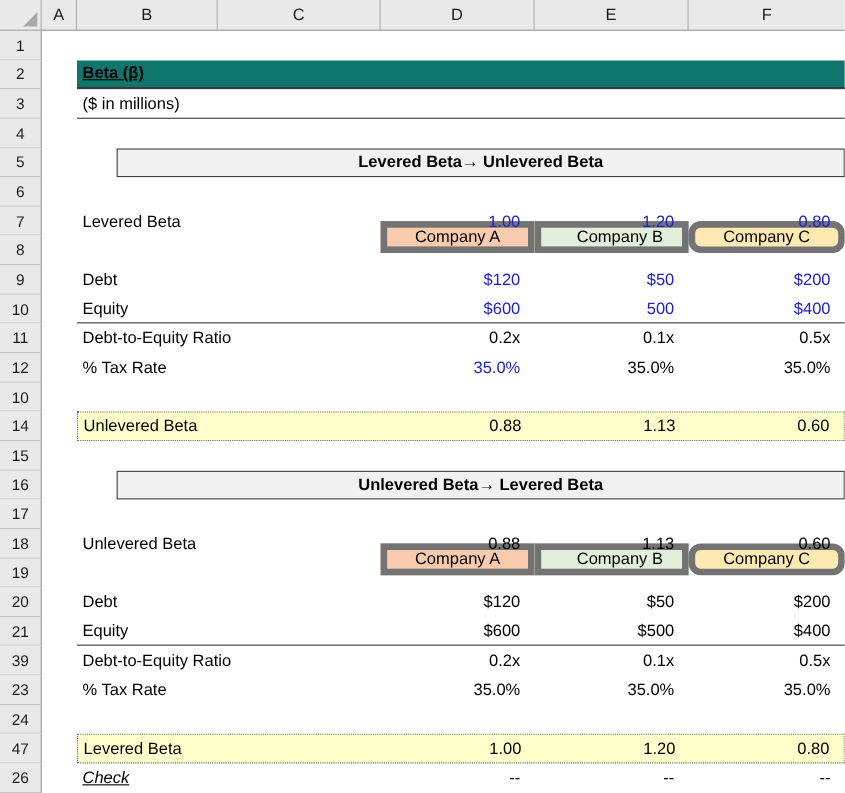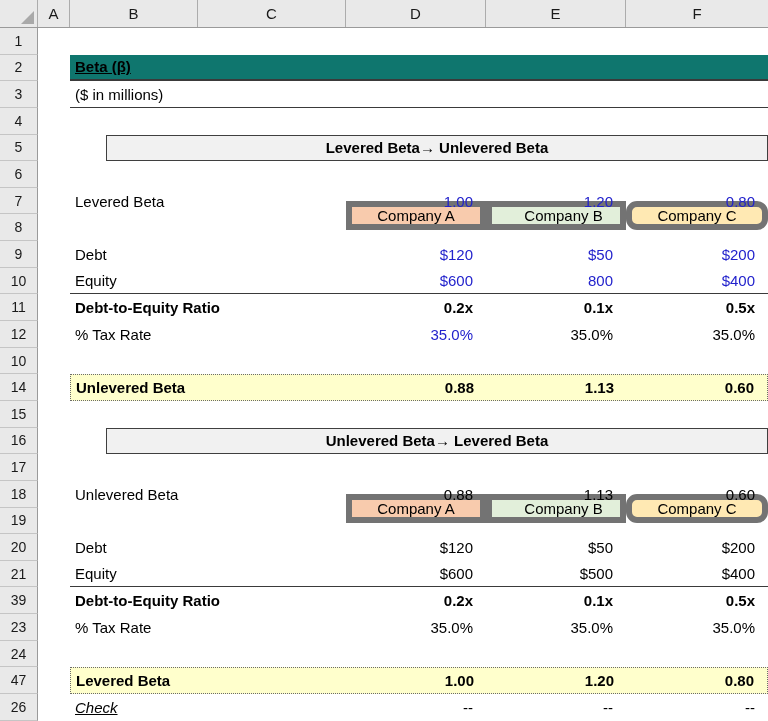--- a/index.html
+++ b/index.html
@@ -22,21 +22,21 @@
   .row { display: flex; height: 26.65px; }
   .rowhdr { flex: 0 0 38px; background: #E9E9E9; border-right: 1px solid #9A9A9A;
     border-bottom: 1px solid #C5C5C5; display: flex; align-items: center; justify-content: center;
     font-size: 14px; color: #1a1a1a; }
   .cells { flex: 1; display: grid; grid-template-columns: 32px 276px 140px 140px 1fr; }
   .rowgrid { grid-column: 2 / 6; display: grid; grid-template-columns: 276px 140px 140px 1fr; }
   .c { display: flex; align-items: center; overflow: visible; white-space: nowrap; }
   .lbl { padding-left: 5px; justify-content: flex-start; }
   .val { justify-content: flex-end; padding-right: 13px; }
   .blue { color: #2222CC; }
-  .b { font-weight: bold; }
+  .b { font-weight: normal; }
   .i { font-style: italic; text-decoration: underline; }
   .bb { border-bottom: 1.5px solid #3A3A3A; }
   
   .title-bar { grid-column: 2 / 6; background: #0f766e; border-bottom: 2px solid #3A3A3A;
     display: flex; align-items: center; padding-left: 5px; font-weight: bold; text-decoration: underline; }
   .subtitle-bar { grid-column: 2 / 6; border-bottom: 1.5px solid #3A3A3A;
     display: flex; align-items: center; padding-left: 5px; }
   .tablehdr { grid-column: 2 / 6; background: #F1F1F1; border: 1.5px solid #3F3F3F;
     display: flex; align-items: center; justify-content: center; font-weight: bold; margin-left: 36px; }
   .company { border: 6px solid #737373; display: flex; align-items: center; justify-content: center; margin-top: 40px; }
@@ -131,21 +131,21 @@
       </div>
     </div>
   </div>
 
   <div class="row">
     <div class="rowhdr">10</div>
     <div class="cells">
       <div class="rowgrid bb">
         <div class="c lbl">Equity</div>
         <div class="c val blue">$600</div>
-        <div class="c val blue">800</div>
+        <div class="c val blue">500</div>
         <div class="c val blue">$400</div>
       </div>
     </div>
   </div>
 
   <div class="row">
     <div class="rowhdr">11</div>
     <div class="cells">
       <div class="rowgrid">
         <div class="c lbl b">Debt-to-Equity Ratio</div>

